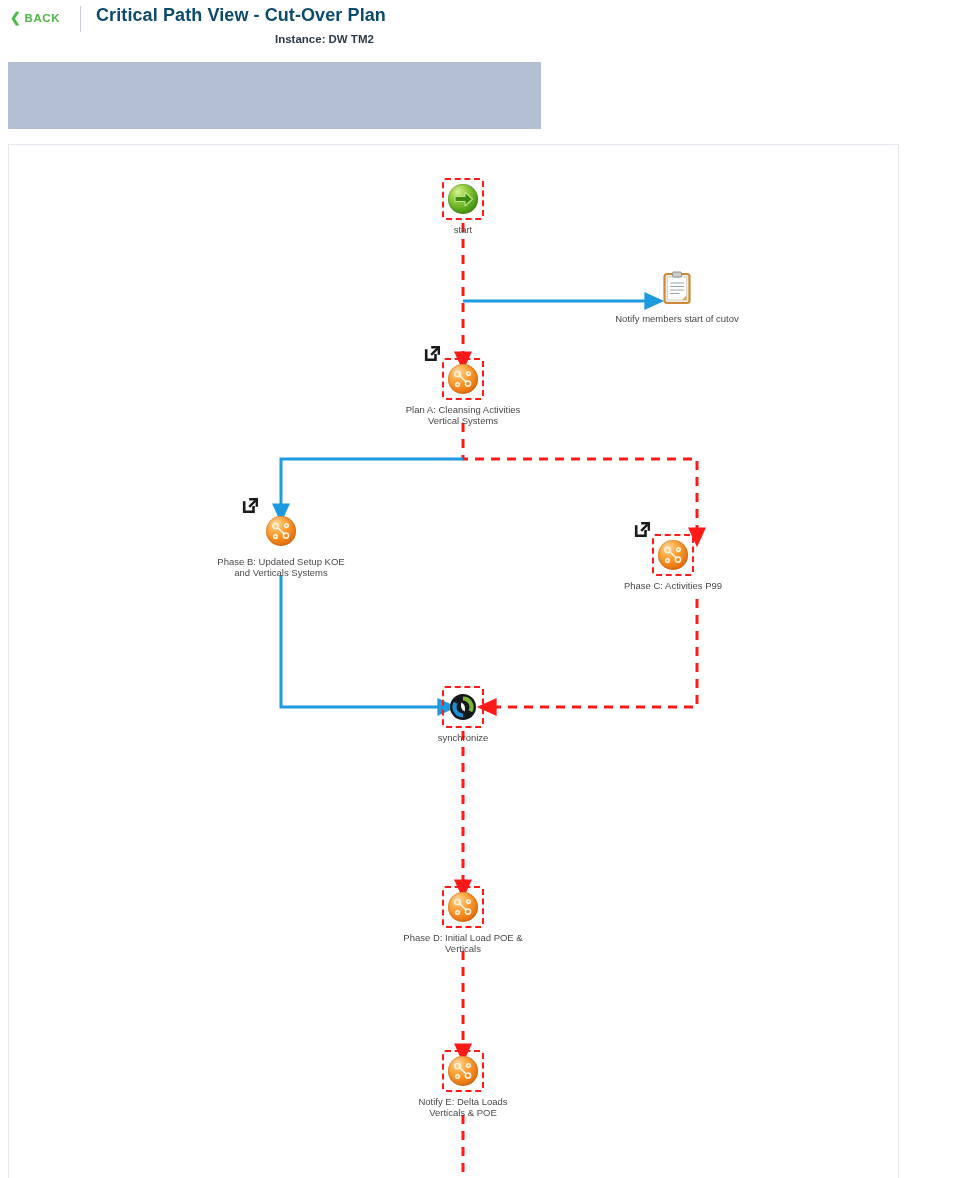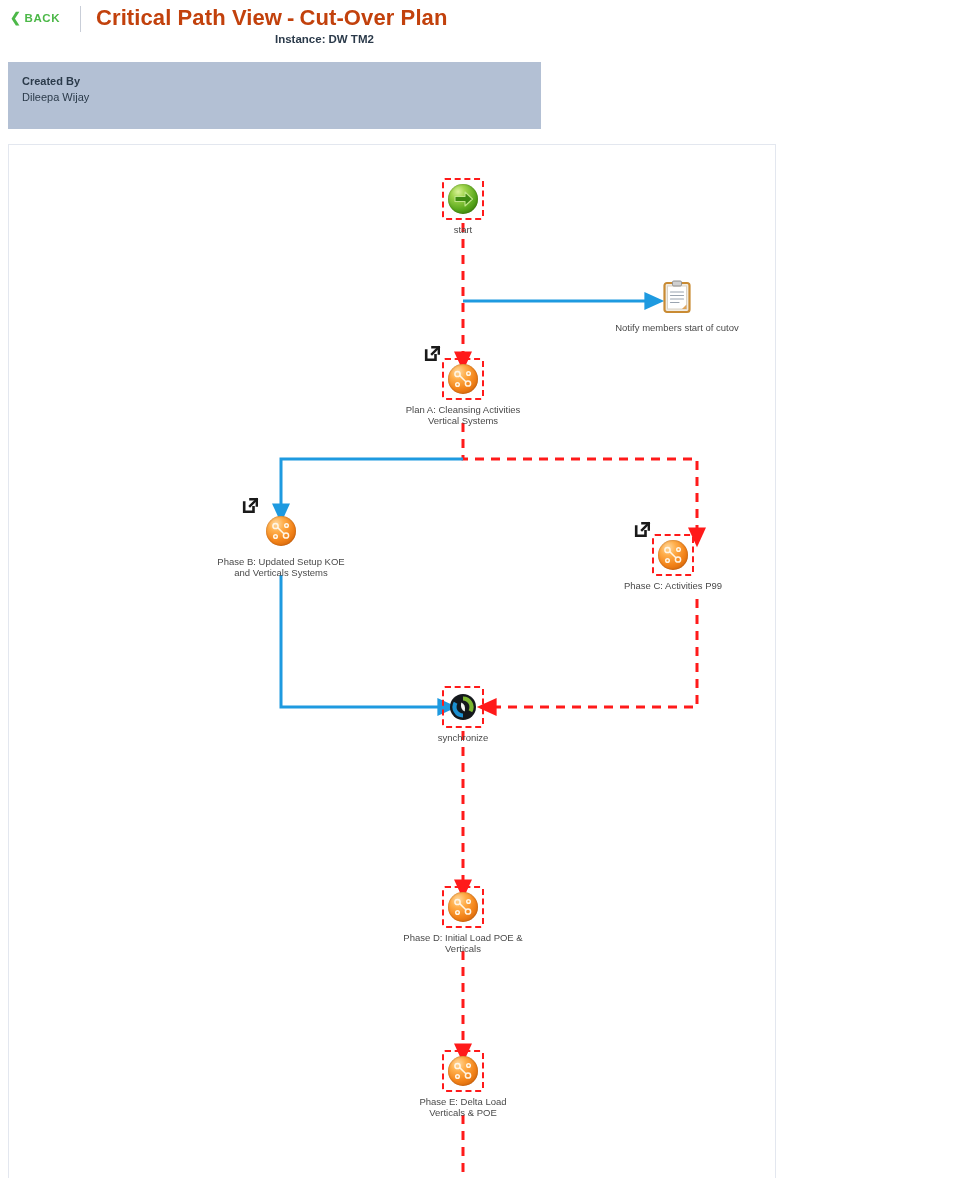--- a/index.html
+++ b/index.html
@@ -20,21 +20,21 @@
     color:#4cb848; font-weight:bold; font-size:11.5px;
     letter-spacing:.6px; cursor:pointer; text-decoration:none;
   }
   .back-chev { font-size:13px; line-height:1; font-weight:bold; }
   .title-divider {
     position:absolute; left:80px; top:6px; width:1px; height:26px;
     background:#c9ced8;
   }
   .page-title {
     position:absolute; left:96px; top:5px;
-    font-size:22px; font-weight:bold; color:#c2410c;
+    font-size:18px; font-weight:bold; color:#0c4a6e;
     white-space:nowrap; letter-spacing:.1px;
   }
   .page-title .dash { padding:0 5px; }
   .instance-line {
     position:absolute; left:275px; top:33px;
     font-size:11.5px; color:#2b3a4a; font-weight:bold; white-space:nowrap;
   }
   .instance-line .lbl { font-weight:bold; }
   .instance-line .val { font-weight:bold; padding-left:3px; }
 
@@ -54,21 +54,21 @@
   .meta-cell .mh { font-weight:bold; display:block; white-space:nowrap; }
   .meta-cell .mv { display:block; max-width:100px; }
   .meta-cell .mv.status { color:#f4511e; font-weight:bold; }
   .c-created-by { width:130px; }
   .c-created-on { width:122px; }
   .c-updated-on { width:122px; }
   .c-status { width:120px; }
 
   
   .canvas {
-    position:absolute; left:8px; top:144px; width:768px; height:1034px;
+    position:absolute; left:8px; top:144px; width:891px; height:1034px;
     background:#ffffff; border:1px solid #e3e7ef; border-bottom:none;
     overflow:hidden;
   }
   .flow-svg { position:absolute; left:0; top:0; }
 
   
   .node { position:absolute; }
   .node-box {
     position:absolute; width:42px; height:42px;
     display:flex; align-items:center; justify-content:center;
@@ -125,24 +125,20 @@
     <div class="page-title">
       <span>Critical Path View</span><span class="dash">-</span><span>Cut-Over Plan</span>
     </div>
 
     <div class="instance-line">
       <span class="lbl">Instance:</span><span class="val">DW TM2</span>
     </div>
   </div>
 
   <div class="metabar">
-    <div class="meta-cell c-created-by">
-      <span class="mh">Created By</span>
-      <span class="mv">Dileepa Wijay</span>
-    </div>
   </div>
 
   <div class="canvas">
 
     <svg class="flow-svg" width="943" height="1034" viewBox="0 0 943 1034">
       <defs>
         <marker id="ar-red" markerWidth="7" markerHeight="7" refX="3.2" refY="3.2" orient="auto" markerUnits="strokeWidth">
           <path d="M0,0.2 L6.6,3.2 L0,6.2 z" fill="#ff1a1a"></path>
         </marker>
         <marker id="ar-blue" markerWidth="7" markerHeight="7" refX="3.2" refY="3.2" orient="auto" markerUnits="strokeWidth">
@@ -176,21 +172,21 @@
       <div class="node-box sel" style="left:0; top:0;">
         <span class="circ sphere-green">
           <svg class="glyph" viewBox="0 0 30 30">
             <path d="M7 12.5 h10 v-4.5 l7.5 7 -7.5 7 v-4.5 h-10 z" fill="#3f8b12" stroke="#bfe58a" stroke-width="1.1" stroke-linejoin="round"></path>
           </svg>
         </span>
       </div>
       <div class="node-label">start</div>
     </div>
 
-    <div class="node" style="left:647px; top:131px; width:42px; height:42px;">
+    <div class="node" style="left:647px; top:122px; width:42px; height:42px;">
       <div class="node-box" style="left:0; top:0;">
         <span class="clip-icon">
           <svg viewBox="0 0 30 34" width="30" height="34">
             <rect x="2.5" y="3" width="25" height="29" rx="2.5" fill="#f1ece3" stroke="#c98b33" stroke-width="2.2"></rect>
             <rect x="5.5" y="6" width="19" height="23" fill="#ffffff" stroke="#d9d2c6" stroke-width="1"></rect>
             <rect x="10.5" y="1" width="9" height="5" rx="1.2" fill="#cfcfcf" stroke="#8e8e8e" stroke-width="1"></rect>
             <g stroke="#9aa4b0" stroke-width="1.2" stroke-linecap="round">
               <line x1="8.5" y1="12" x2="21.5" y2="12"></line>
               <line x1="8.5" y1="15.5" x2="21.5" y2="15.5"></line>
               <line x1="8.5" y1="19" x2="21.5" y2="19"></line>
@@ -323,19 +319,19 @@
               <circle cx="9.5" cy="10" r="2.6"></circle>
               <circle cx="20" cy="19.5" r="2.6"></circle>
               <circle cx="20.5" cy="9.5" r="1.8"></circle>
               <circle cx="9.5" cy="20.5" r="1.8"></circle>
               <path d="M11.7 11.6 L17.9 17.8"></path>
             </g>
           </svg>
         </span>
       </div>
       <div class="node-label wrap">
-        <span>Phase E: Delta Load</span><br>
+        <span>Notify E: Delta Loads</span><br>
         <span>Verticals &amp; POE</span>
       </div>
     </div>
 
   </div>
 </div>
 
 </body></html>

